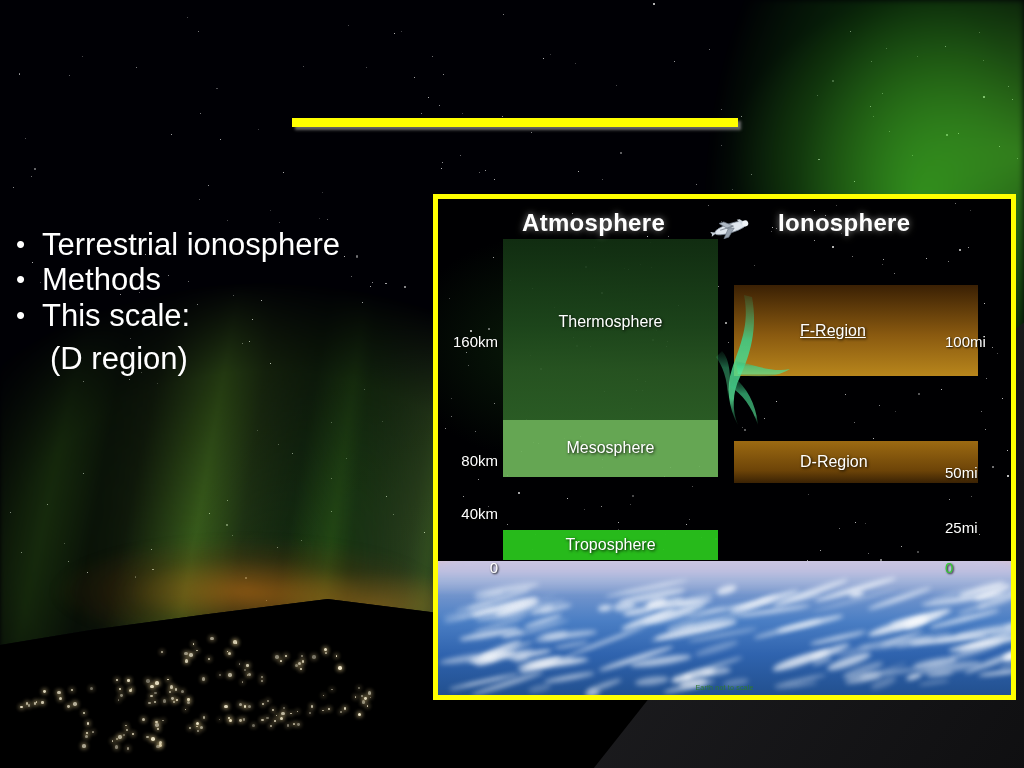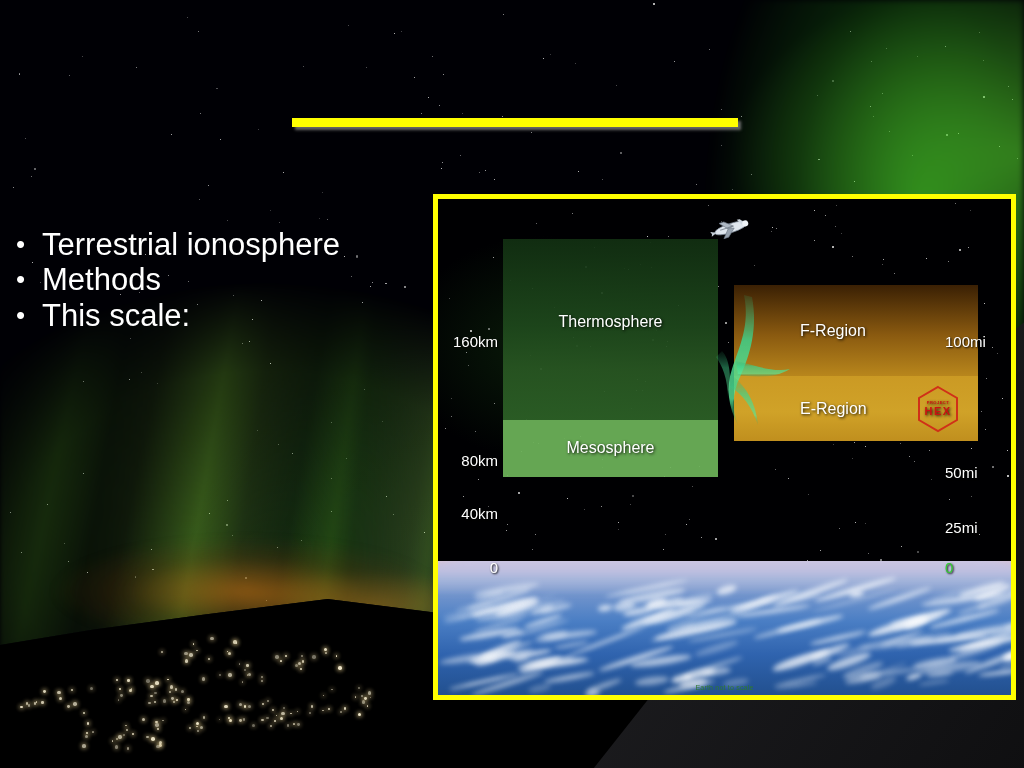--- a/index.html
+++ b/index.html
@@ -254,20 +254,21 @@
     align-items: center;
     color: #ffffff;
     font-size: 16px;
     padding-left: 66px;
     box-sizing: border-box;
     text-shadow: 1px 1px 3px rgba(0,0,0,0.95);
   }
   .region-f {
     top: 0; height: 46%;
     background: linear-gradient(to bottom, #3a2004 0%, #8a5a10 55%, #b8861c 100%);
+    text-decoration: underline;
   }
   .region-e {
     top: 46%; height: 33%;
     background: linear-gradient(to bottom, #cb9a24 0%, #d0a228 55%, #c08f1e 100%);
   }
   .region-d {
     top: 79%; height: 21%;
     background: linear-gradient(to bottom, #9c6a12 0%, #6d4408 70%, #3a2204 100%);
   }
   
@@ -800,20 +801,21 @@
     <div class="bullet-row">
       <span class="bullet-dot">•</span>
       <span class="bullet-text">Methods</span>
     </div>
 
     <div class="bullet-row">
       <span class="bullet-dot">•</span>
       <span class="bullet-text">This scale:</span>
     </div>
 
+    <div class="para-last">(D region)</div>
   </div>
 
   <div class="panel">
     <div class="panel-inner">
 
       <div class="bg-layer panel-stars" id="panel-stars">
           <i style="left:337.1px;top:269.5px;width:1px;height:1px;opacity:0.52"></i>
           <i style="left:115.7px;top:107.7px;width:1px;height:1px;opacity:0.60"></i>
           <i style="left:532.8px;top:296.9px;width:1px;height:1px;opacity:0.46"></i>
           <i style="left:332.7px;top:32.3px;width:1px;height:1px;opacity:0.44"></i>
@@ -1113,20 +1115,24 @@
             <span class="cloud" style="left:182.1px;top:54.5px;width:55.9px;height:6.5px;opacity:0.78;transform:rotate(-20.4deg)"></span>
             <span class="cloud" style="left:11.2px;top:118.8px;width:70.1px;height:2.6px;opacity:0.84;transform:rotate(-12.6deg)"></span>
             <span class="cloud" style="left:564.7px;top:90.4px;width:24.5px;height:7.6px;opacity:0.84;transform:rotate(-17.4deg)"></span>
             <span class="cloud" style="left:26.8px;top:36.1px;width:67.2px;height:4.8px;opacity:0.57;transform:rotate(-18.1deg)"></span>
             <span class="cloud" style="left:333.3px;top:28.9px;width:78.9px;height:6.0px;opacity:0.74;transform:rotate(-19.7deg)"></span>
             <span class="cloud" style="left:115.6px;top:81.7px;width:34.8px;height:4.0px;opacity:0.47;transform:rotate(-10.3deg)"></span>
             <span class="cloud" style="left:147.1px;top:127.6px;width:15.3px;height:8.0px;opacity:0.58;transform:rotate(-13.1deg)"></span>
           </div>
       </div>
 
+      <div class="panel-head">
+        <div class="head-atmo">Atmosphere</div>
+        <div class="head-iono">Ionosphere</div>
+      </div>
 
       <div class="shuttle">
         <svg viewBox="0 0 46 30" width="46" height="30">
           <g transform="rotate(-18 23 15)">
             <ellipse cx="23" cy="15" rx="17" ry="4.6" fill="#dfe6ee" stroke="#7f8b99" stroke-width="0.7"></ellipse>
             <path d="M8 15 L2 12.5 L3 15 L2 17.5 Z" fill="#c3ccd6"></path>
             <path d="M20 15 L13 7 L18 7 L26 14 Z" fill="#aeb8c4" stroke="#6d7885" stroke-width="0.6"></path>
             <path d="M20 15 L13 23 L18 23 L26 16 Z" fill="#98a3b0" stroke="#6d7885" stroke-width="0.6"></path>
             <path d="M34 15 L31 9 L34 9.5 L38 14.6 Z" fill="#cfd8e2"></path>
             <ellipse cx="38" cy="15" rx="3" ry="3" fill="#eef3f8"></ellipse>
@@ -1135,37 +1141,31 @@
         </svg>
       </div>
 
       <div class="atmo-col">
         <div class="layer layer-meso">
           <span>Mesosphere</span>
         </div>
         <div class="layer layer-thermo">
           <span class="lbl">Thermosphere</span>
         </div>
+        <div class="layer layer-tropo">
+          <span>Troposphere</span>
+        </div>
       </div>
 
       <div class="iono-col">
         <div class="region region-f">
           <span>F-Region</span>
         </div>
-        <div class="region region-e">
-          <span>E-Region</span>
-          <div class="hex-badge">
-            <svg viewBox="0 0 44 48" width="44" height="48" style="position:absolute;inset:0;">
-              <polygon points="22,2 41,13 41,35 22,46 3,35 3,13" fill="none" stroke="#d03018" stroke-width="2"></polygon>
-            </svg>
-            <div class="hex-label">
-              <span class="hex-top">PROJECT</span>
-              <span class="hex-main">HEX</span>
-            </div>
-          </div>
+        <div class="region region-d">
+          <span>D-Region</span>
         </div>
       </div>
 
       <div class="iono-aurora">
         <svg viewBox="0 0 120 180" width="120" height="180">
           <defs>
             <linearGradient id="aur" x1="0" y1="0" x2="0" y2="1">
               <stop offset="0%" stop-color="#2fae74" stop-opacity="0.15"></stop>
               <stop offset="35%" stop-color="#3fd28c" stop-opacity="0.85"></stop>
               <stop offset="80%" stop-color="#59e89a" stop-opacity="0.8"></stop>

